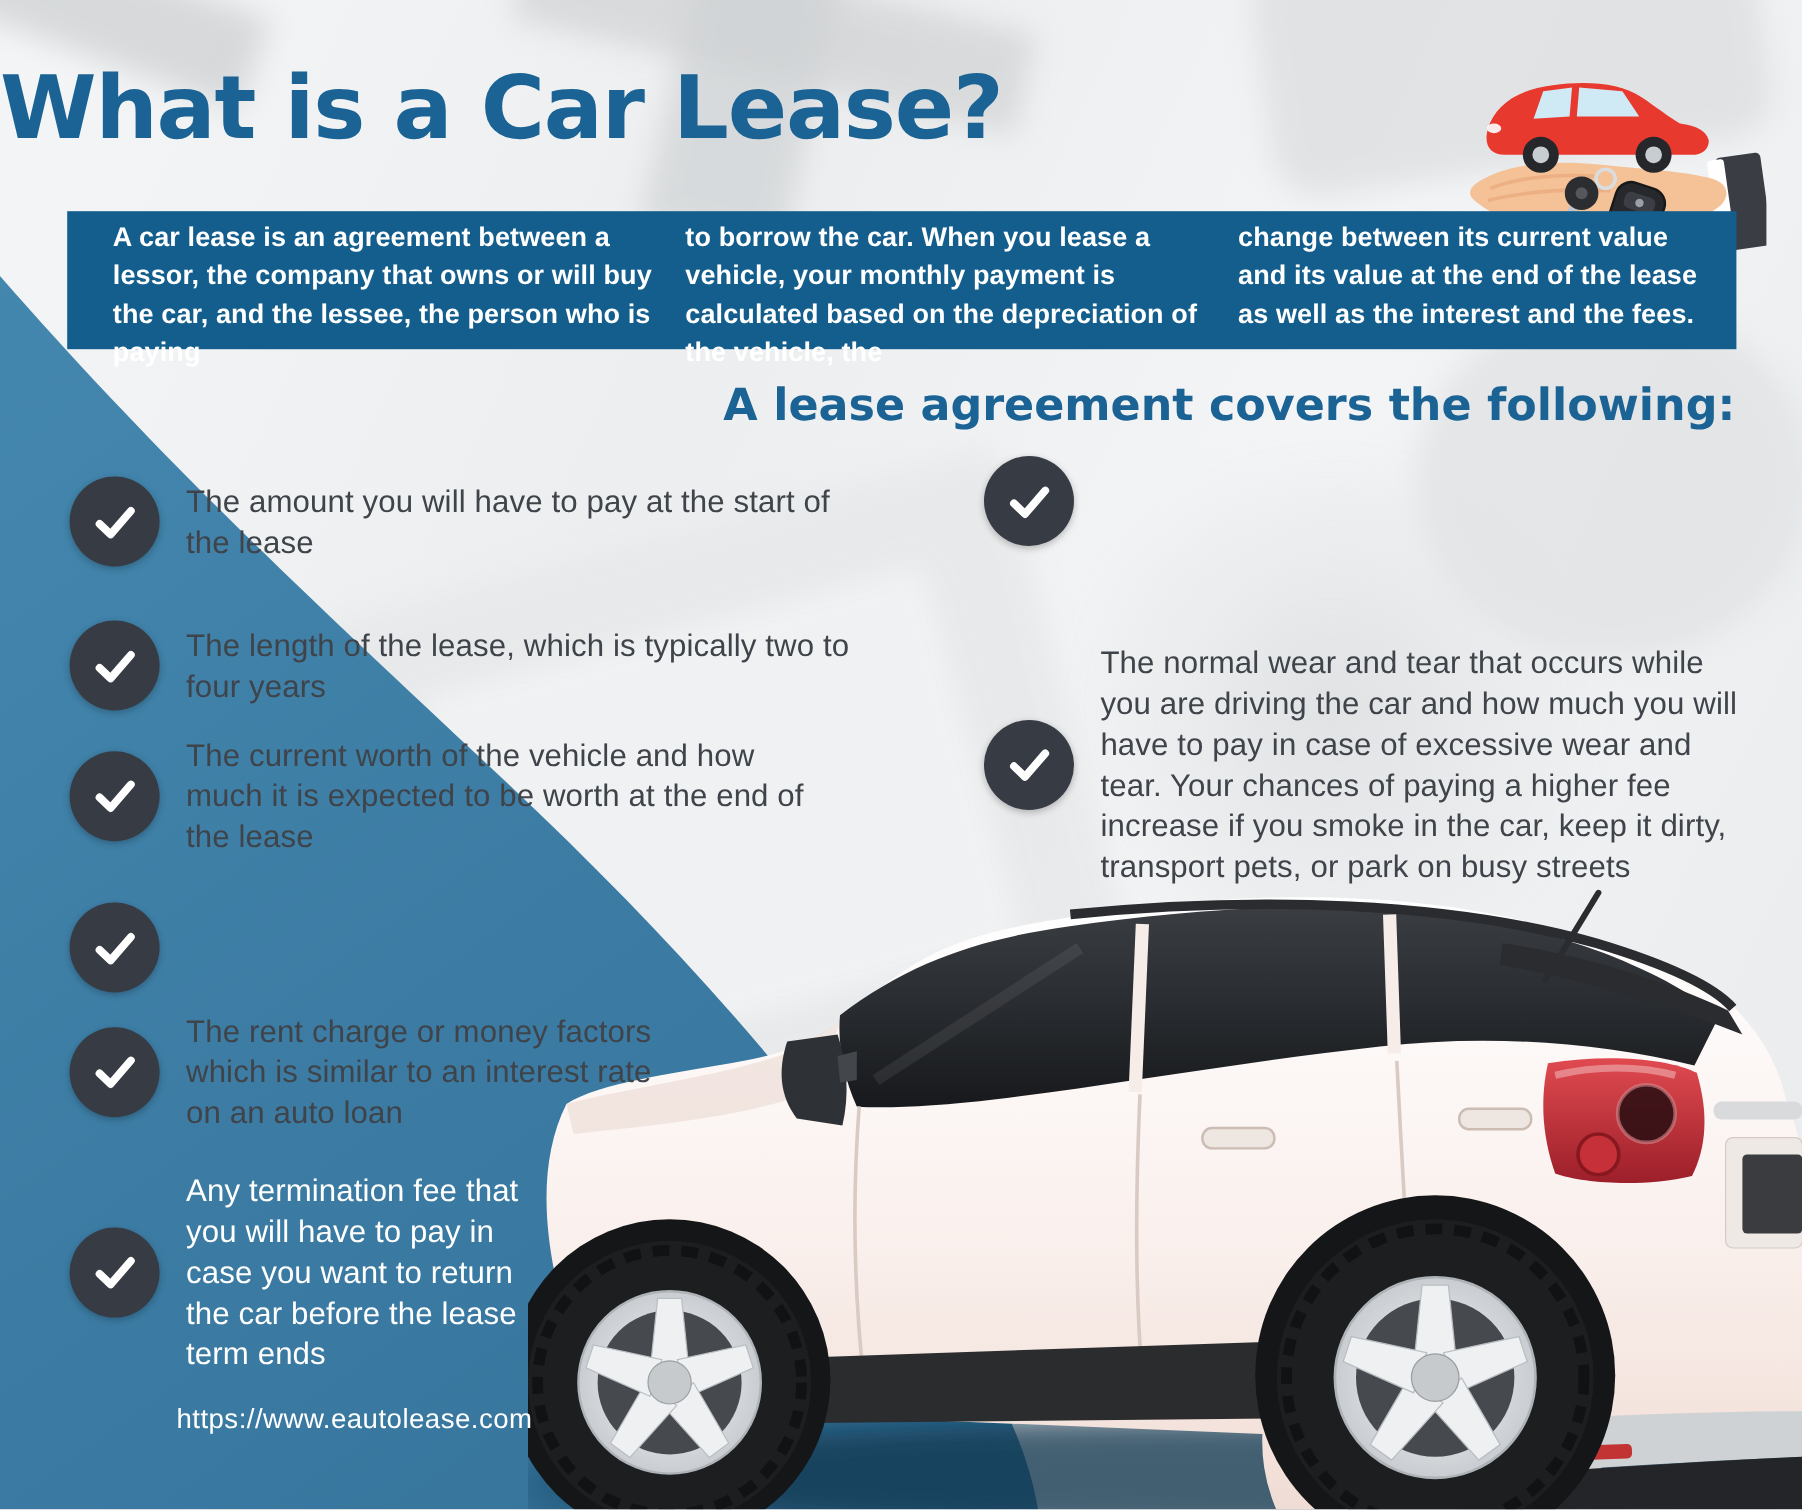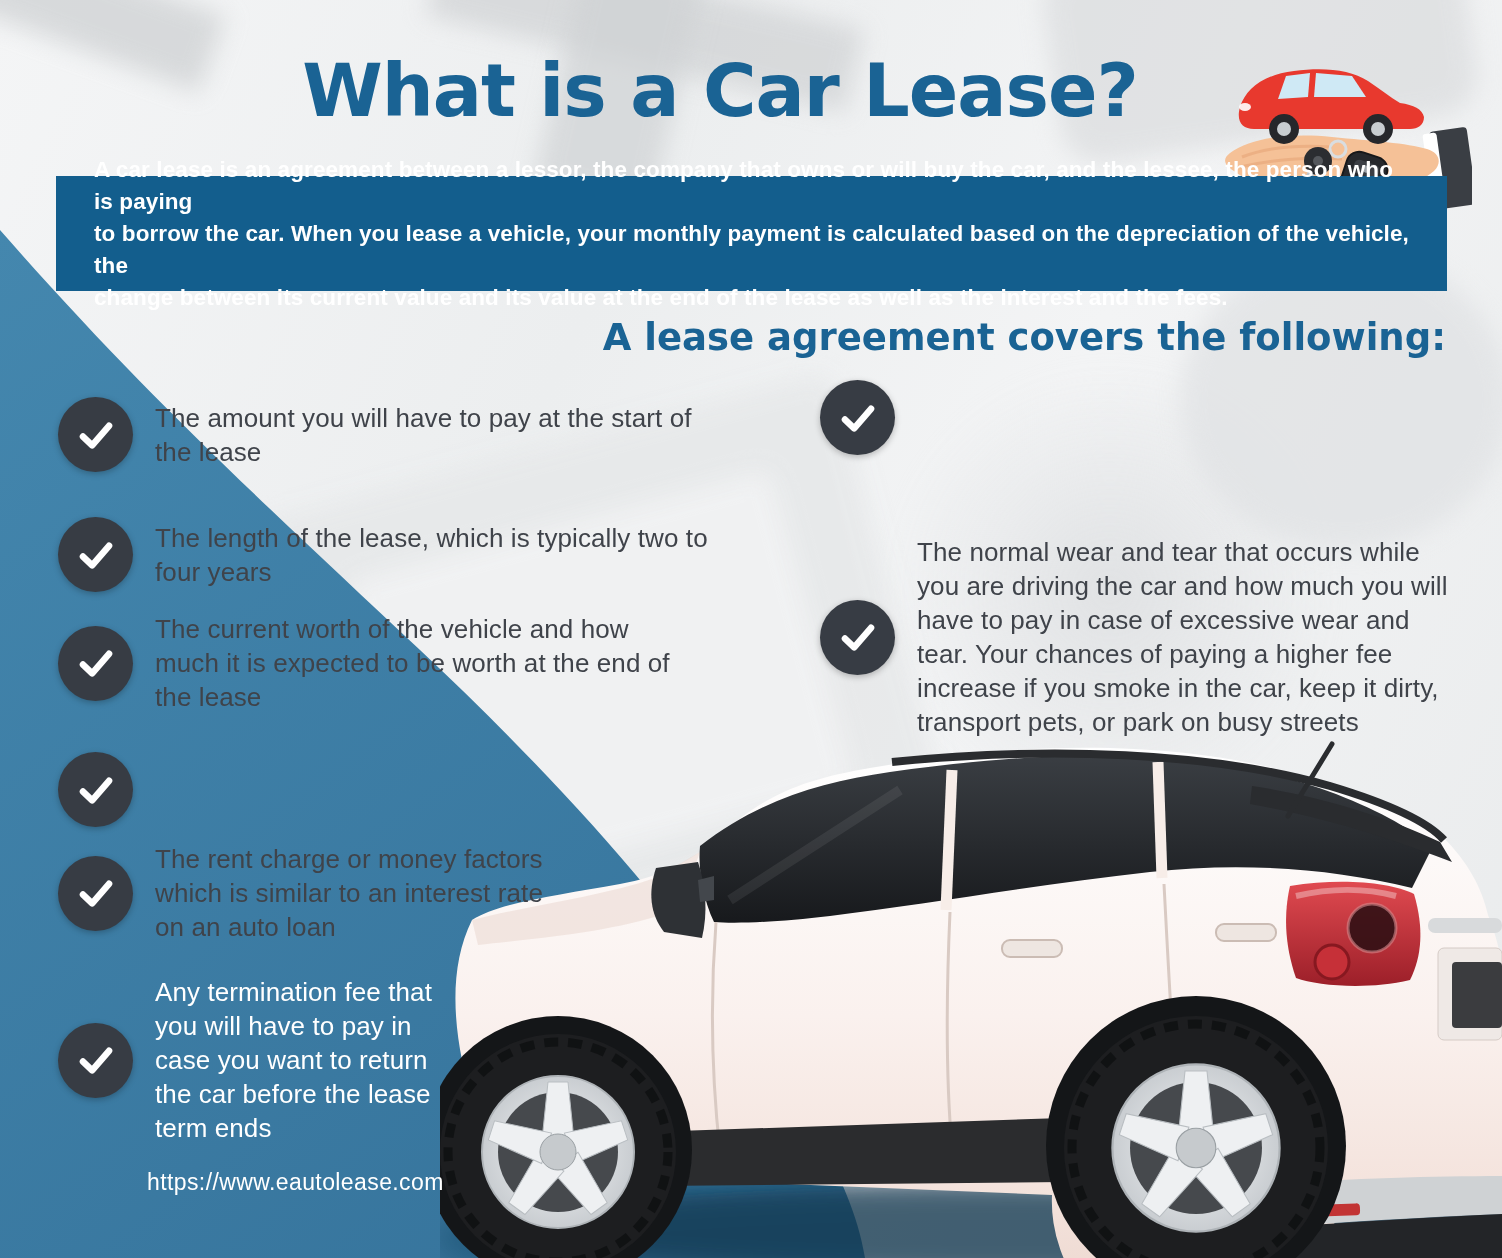--- a/index.html
+++ b/index.html
@@ -16,27 +16,27 @@
   .blob4{left:1050px;top:-60px;width:420px;height:200px;background:#d6d8da;opacity:.6;transform:rotate(-8deg);border-radius:40px;}
   .blob5{left:300px;top:440px;width:600px;height:460px;background:#e7e9ea;opacity:.9;transform:rotate(-15deg);border-radius:24px;}
   .blob6{left:380px;top:520px;width:440px;height:330px;background:#f1f2f3;opacity:.95;transform:rotate(-15deg);border-radius:16px;}
   .blob7{left:880px;top:360px;width:460px;height:460px;border-radius:50%;
          background:radial-gradient(circle,#dcdee0 0%,rgba(220,222,224,0) 70%);opacity:.8;}
   .blob8{left:1180px;top:250px;width:330px;height:300px;background:#e0e2e4;opacity:.75;border-radius:50%;}
 
   .layer{position:absolute;left:0;top:0;}
 
   .title{
-    position:absolute;left:0;top:48px;width:1440px;text-align:center;
+    position:absolute;left:0;top:48px;width:1440px;text-align:left;
     font-family:"DejaVu Sans",sans-serif;font-weight:700;font-size:73px;
     color:#1A6394;letter-spacing:-1px;
   }
   .banner{
     position:absolute;left:56px;top:176px;width:1391px;height:115px;
-    background:#135E8D;display:flex;flex-direction:column;justify-content:center;
+    background:#135E8D;display:flex;flex-direction:row;justify-content:center;
     box-sizing:border-box;padding:6px 30px 6px 38px;
   }
   .bline{color:#ffffff;font-size:22.5px;line-height:32px;font-weight:700;letter-spacing:.1px;}
   .subtitle{
     position:absolute;left:0;top:316px;width:1446px;text-align:right;
     font-family:"DejaVu Sans",sans-serif;font-weight:700;font-size:37px;color:#1A6394;
   }
   .item{position:absolute;display:flex;align-items:center;gap:22px;}
   .check{
     width:75px;height:75px;border-radius:50%;background:#373C44;flex:0 0 auto;

